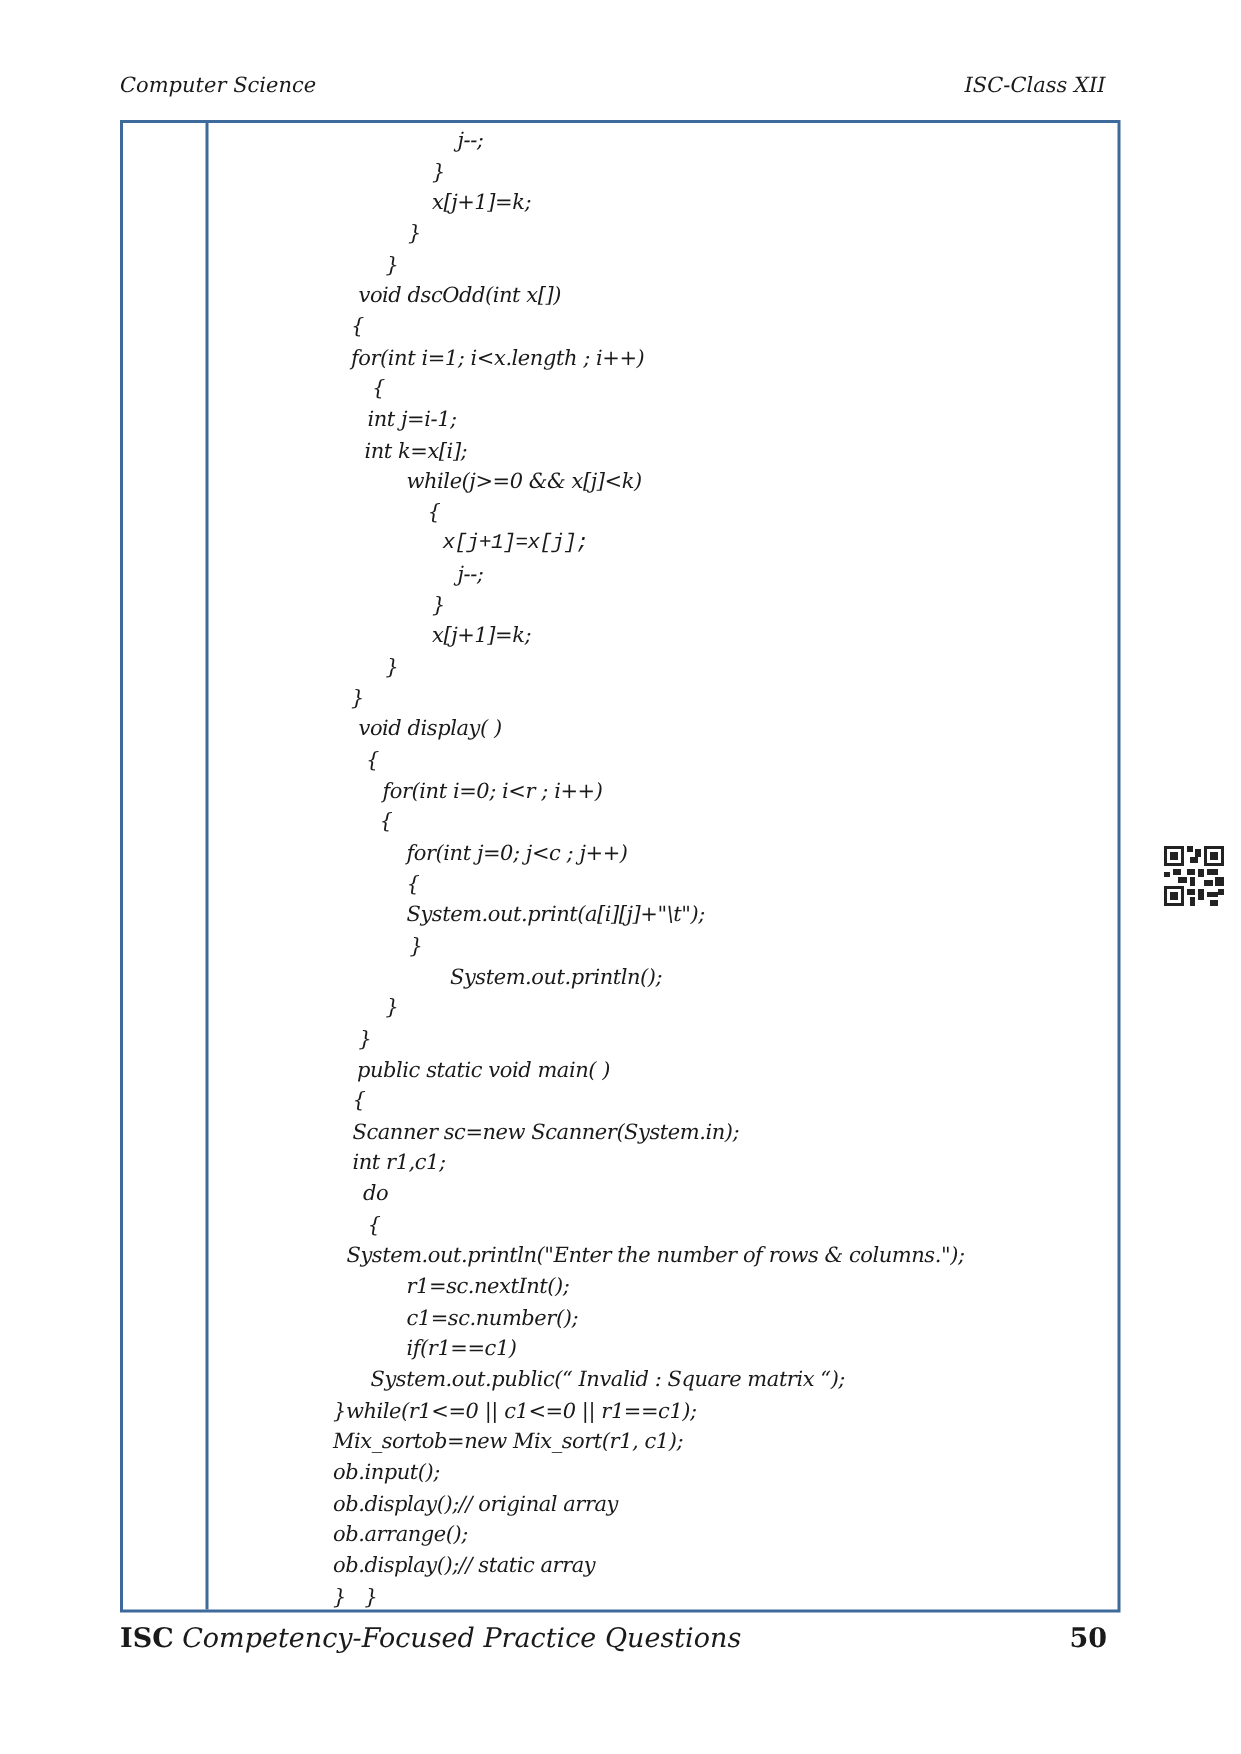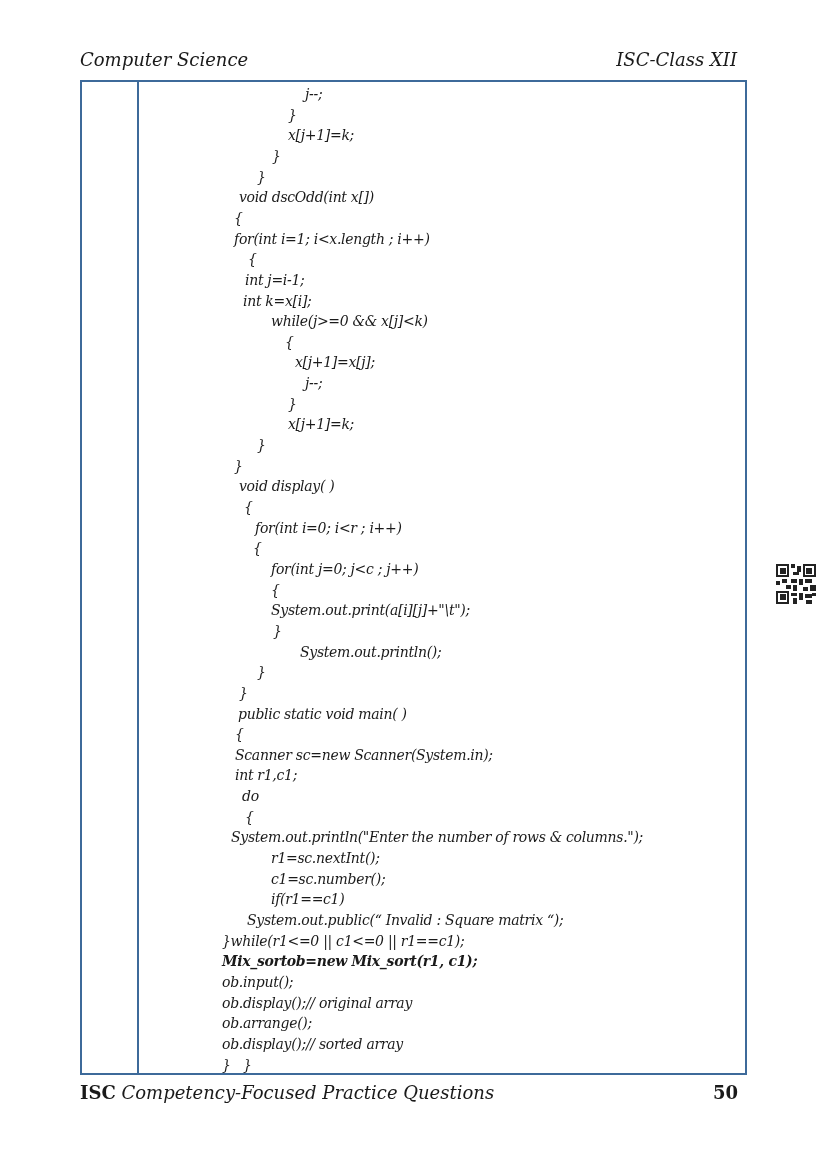--- a/index.html
+++ b/index.html
@@ -1,18 +1,18 @@
 <!DOCTYPE html>
 <html><head>
 <meta charset="utf-8">
 <style>
   html, body { margin:0; padding:0; background:#ffffff; }
   body { width:827px; height:1169px; position:relative; overflow:hidden;
          font-family:"DejaVu Serif", serif; color:#1a1a1a; }
-  .hdr { position:absolute; top:49px; font-style:italic; font-size:18px; }
+  .hdr { position:absolute; top:49px; font-style:italic; font-size:14px; }
   .hdr-left { left:80px; }
   .hdr-right { right:90px; }
   .frame { position:absolute; left:80px; top:80px; width:663px; height:991px;
            border:2px solid #3d6a9a; box-sizing:content-box; }
   .divider { position:absolute; left:55px; top:0; bottom:0; width:2px; background:#3d6a9a; }
   .line { position:absolute; font-style:italic; font-size:14px; white-space:pre; line-height:18px; letter-spacing:-0.3px; }
   .ftr { position:absolute; top:1082px; font-size:18px; }
   .ftr-left { left:80px; }
   .ftr-left .isc { font-weight:bold; font-style:normal; }
   .ftr-left .rest { font-style:italic; }
@@ -36,21 +36,21 @@
     <div class="line" style="left: 272px; top: 146.95px;">}</div>
     <div class="line" style="left: 257px; top: 167.6px;">}</div>
     <div class="line" style="left: 239px; top: 188.25px;">void dscOdd(int x[])</div>
     <div class="line" style="left: 234px; top: 208.9px;">{</div>
     <div class="line" style="left: 234px; top: 229.55px;">for(int i=1; i&lt;x.length ; i++)</div>
     <div class="line" style="left: 248px; top: 250.2px;">{</div>
     <div class="line" style="left: 245px; top: 270.85px;">int j=i-1;</div>
     <div class="line" style="left: 243px; top: 291.5px;">int k=x[i];</div>
     <div class="line" style="left: 271px; top: 312.15px;">while(j&gt;=0 &amp;&amp; x[j]&lt;k)</div>
     <div class="line" style="left: 285px; top: 332.8px;">{</div>
-    <div class="line" style="left: 295px; top: 353.45px;">x[j+1]=x[j];</div>
+    <div class="line" style="left: 295px; top: 353.45px; font-family: Liberation Mono, monospace;">x[j+1]=x[j];</div>
     <div class="line" style="left: 305px; top: 374.1px;">j--;</div>
     <div class="line" style="left: 288px; top: 394.75px;">}</div>
     <div class="line" style="left: 288px; top: 415.4px;">x[j+1]=k;</div>
     <div class="line" style="left: 257px; top: 436.05px;">}</div>
     <div class="line" style="left: 234px; top: 456.7px;">}</div>
     <div class="line" style="left: 239px; top: 477.35px;">void display( )</div>
     <div class="line" style="left: 244px; top: 498px;">{</div>
     <div class="line" style="left: 255px; top: 518.65px;">for(int i=0; i&lt;r ; i++)</div>
     <div class="line" style="left: 253px; top: 539.3px;">{</div>
     <div class="line" style="left: 271px; top: 559.95px;">for(int j=0; j&lt;c ; j++)</div>
@@ -65,25 +65,25 @@
     <div class="line" style="left: 235px; top: 745.8px;">Scanner sc=new Scanner(System.in);</div>
     <div class="line" style="left: 235px; top: 766.45px;">int r1,c1;</div>
     <div class="line" style="left: 242px; top: 787.1px;">do</div>
     <div class="line" style="left: 245px; top: 807.75px;">{</div>
     <div class="line" style="left: 231px; top: 828.4px;">System.out.println("Enter the number of rows &amp; columns.");</div>
     <div class="line" style="left: 271px; top: 849.05px;">r1=sc.nextInt();</div>
     <div class="line" style="left: 271px; top: 869.7px;">c1=sc.number();</div>
     <div class="line" style="left: 271px; top: 890.35px;">if(r1==c1)</div>
     <div class="line" style="left: 247px; top: 911px;">System.out.public(“ Invalid : Square matrix “);</div>
     <div class="line" style="left: 222px; top: 931.65px;">}while(r1&lt;=0 || c1&lt;=0 || r1==c1);</div>
-    <div class="line" style="left: 222px; top: 952.3px; font-weight: bold;">Mix_sortob=new Mix_sort(r1, c1);</div>
+    <div class="line" style="left: 222px; top: 952.3px;">Mix_sortob=new Mix_sort(r1, c1);</div>
     <div class="line" style="left: 222px; top: 972.95px;">ob.input();</div>
     <div class="line" style="left: 222px; top: 993.6px;">ob.display();// original array</div>
     <div class="line" style="left: 222px; top: 1014.25px;">ob.arrange();</div>
-    <div class="line" style="left: 222px; top: 1034.9px;">ob.display();// sorted array</div>
+    <div class="line" style="left: 222px; top: 1034.9px;">ob.display();// static array</div>
     <div class="line" style="left: 222px; top: 1055.55px;">}   }</div>
   </div>
 
 <svg class="qr" viewBox="0 0 21 21" shape-rendering="crispEdges">
   <rect width="21" height="21" fill="#fff"></rect>
   <g fill="#222">
     <rect x="0" y="0" width="7" height="7"></rect>
       <rect x="1" y="1" width="5" height="5" fill="#fff"></rect>
       <rect x="2" y="2" width="3" height="3"></rect>
     <rect x="14" y="0" width="7" height="7"></rect>

